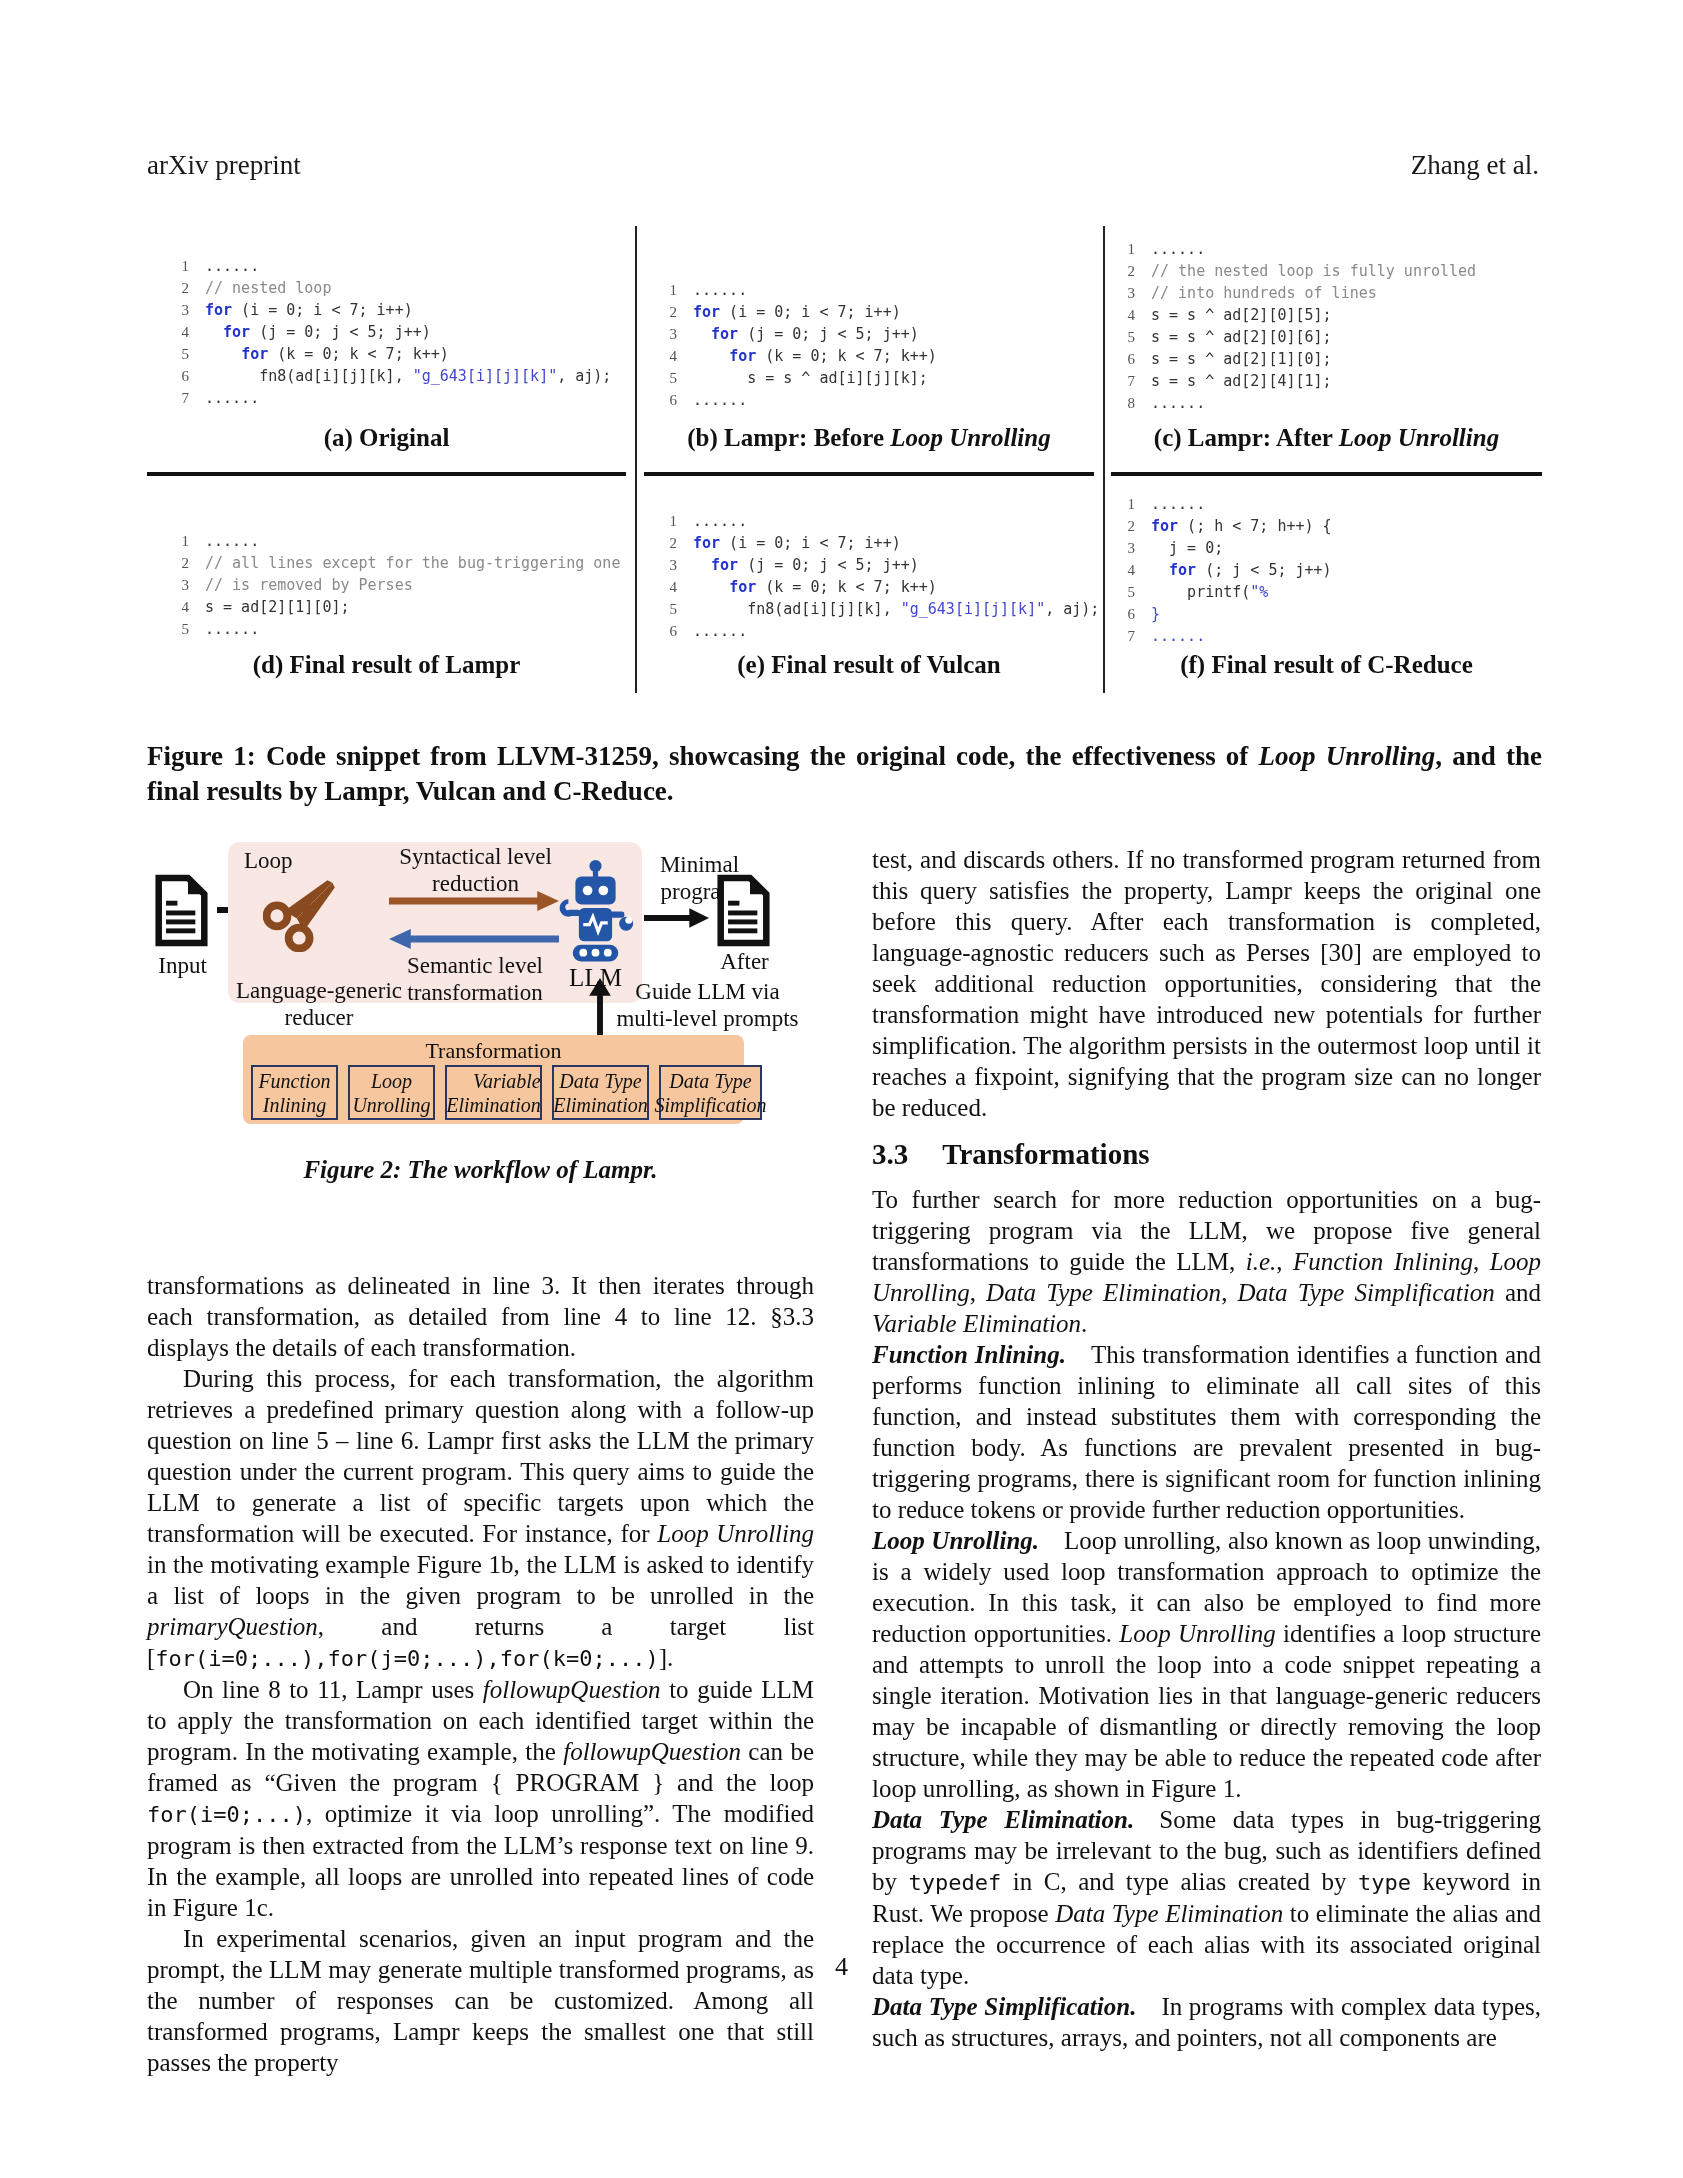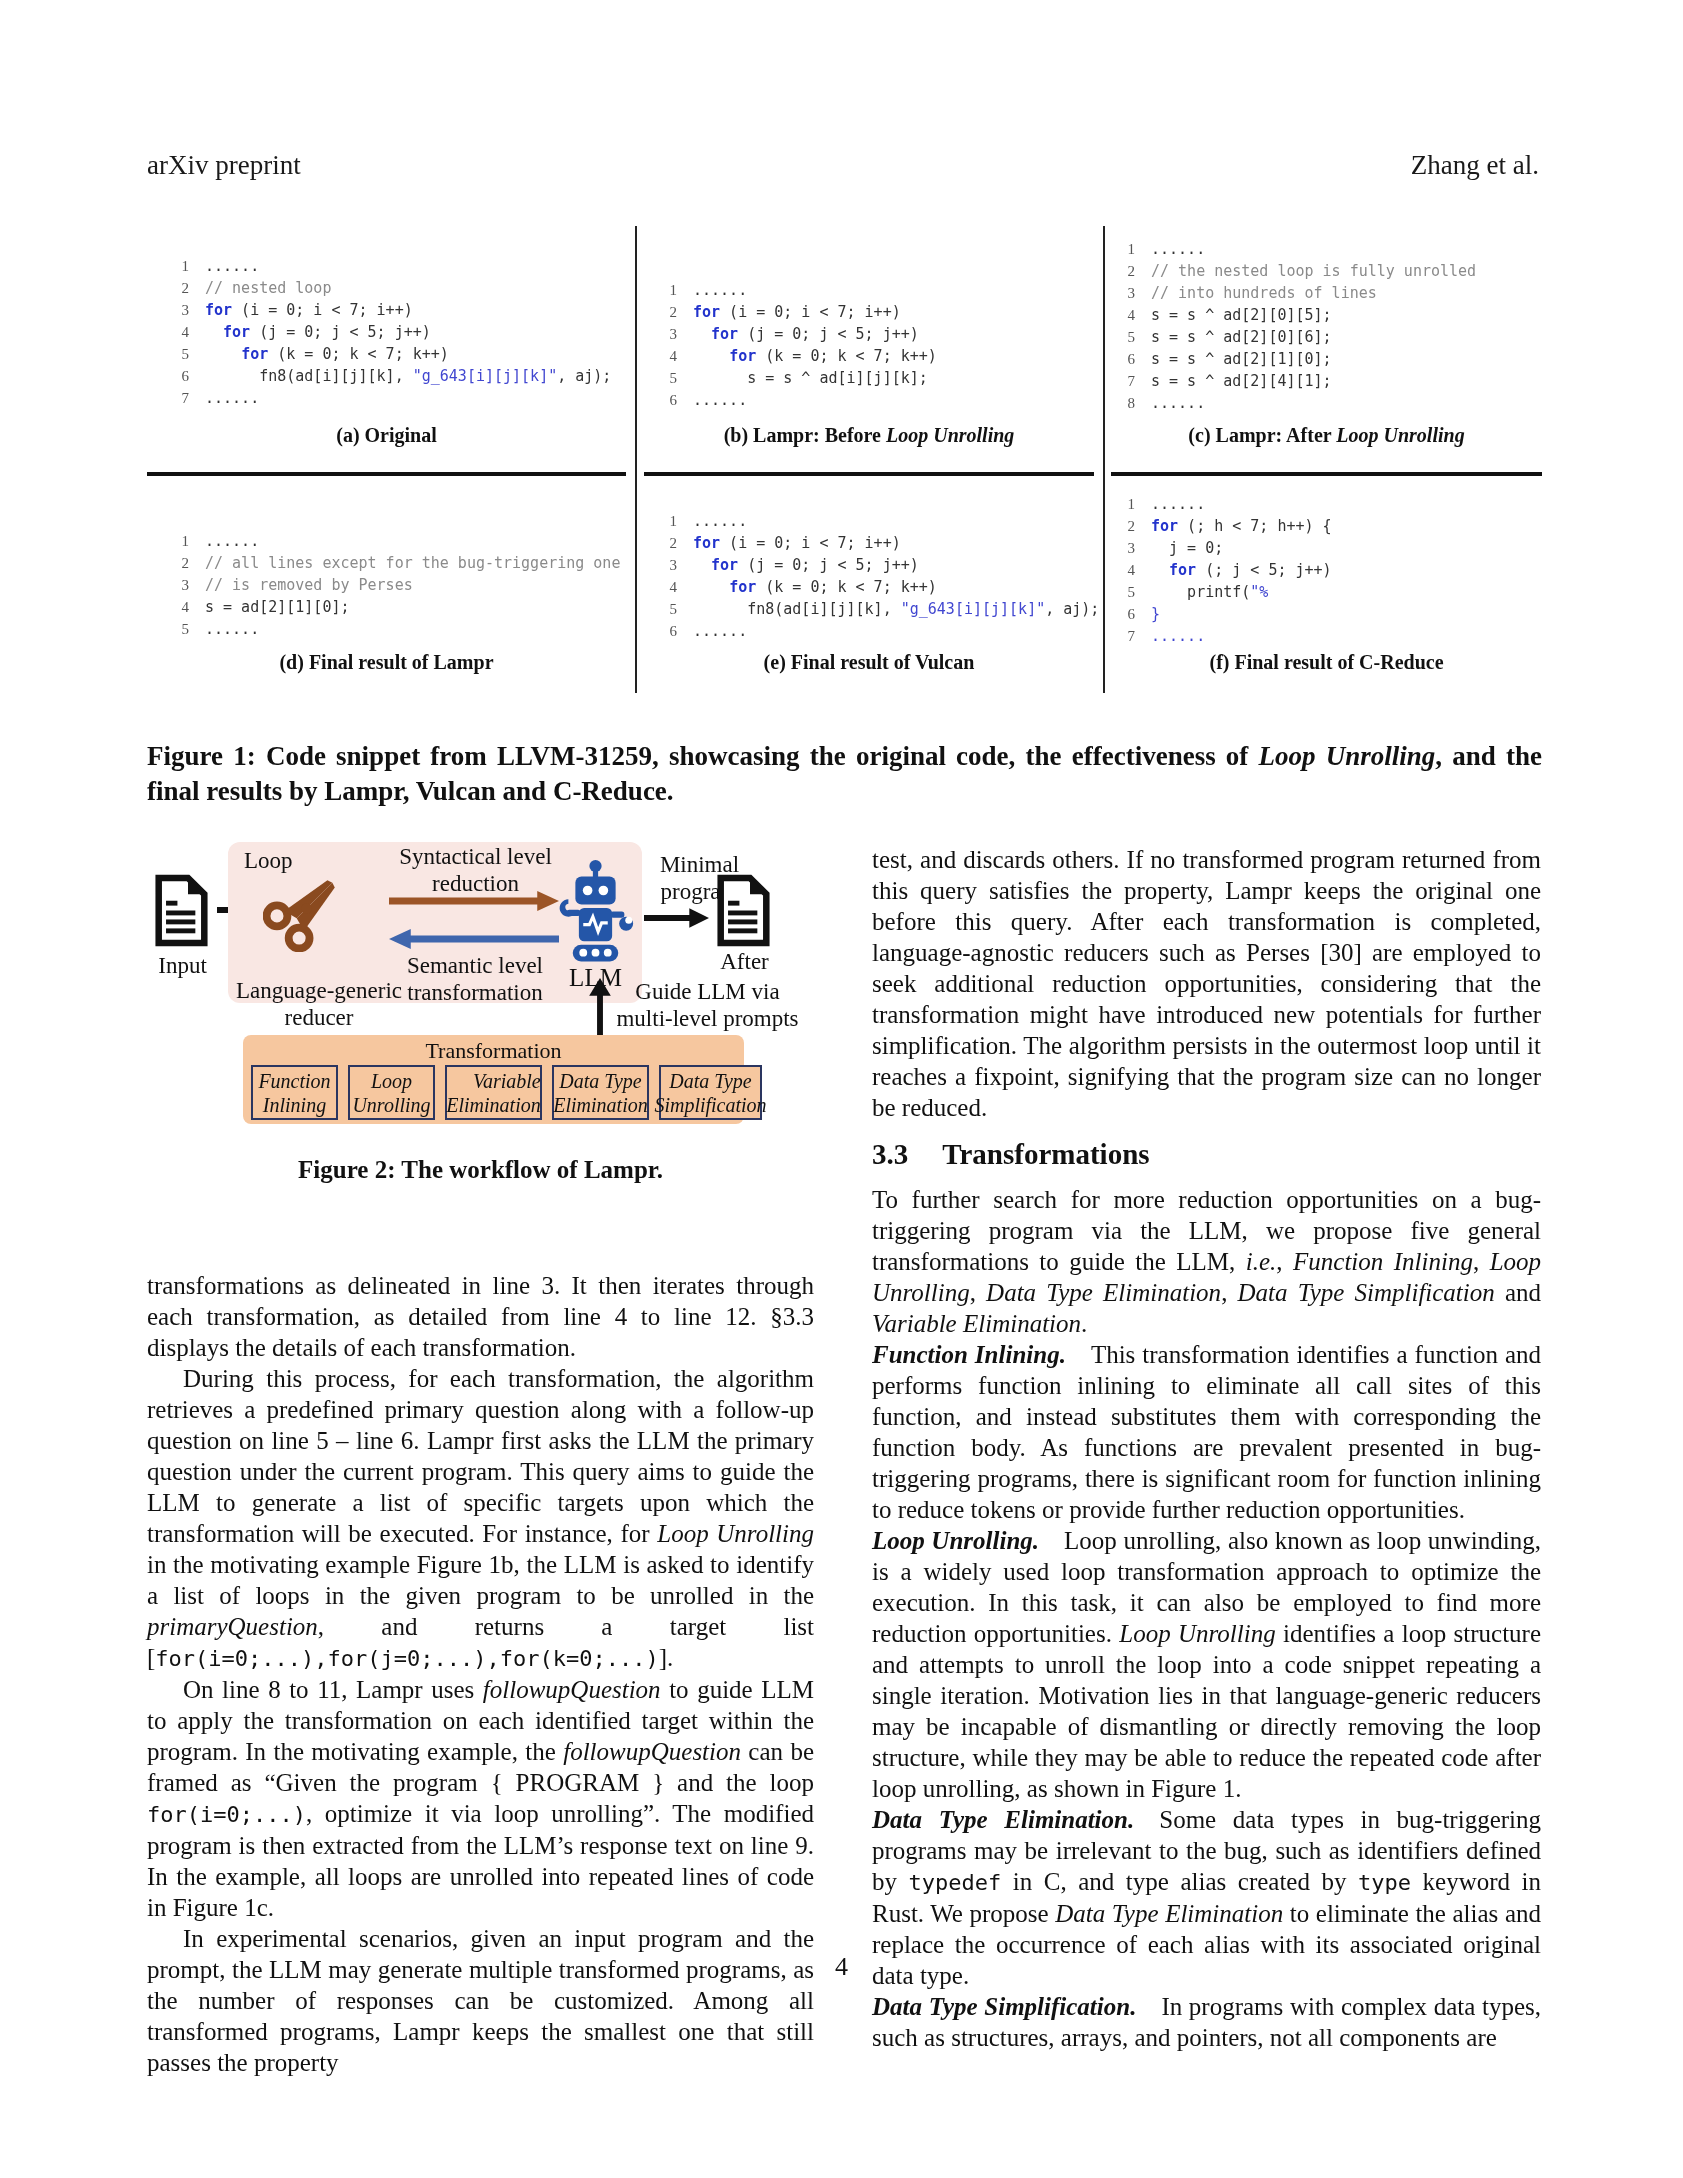--- a/index.html
+++ b/index.html
@@ -16,21 +16,21 @@
   .vline{position:absolute;width:2px;background:#222;}
   .hline{position:absolute;height:4px;background:#111;}
   .code-panel{position:absolute;font-family:"DejaVu Sans Mono", monospace;font-size:15px;line-height:22px;color:#333;}
   .code-line{white-space:pre;}
   .ln{display:inline-block;width:16px;text-align:right;margin-right:16px;
       font-family:"Liberation Serif", serif;font-size:15px;color:#555;}
   .code-k{color:var(--keyword,#2233cc);font-weight:bold;}
   .code-s{color:var(--string,#4046d0);}
   .code-c{color:var(--comment,#8a8a8a);}
   .code-p{color:#333;}
-  .panel-caption{position:absolute;text-align:center;font-weight:bold;font-size:20px;color:#111;}
+  .panel-caption{position:absolute;text-align:center;font-weight:bold;font-size:25px;color:#111;}
 
   
   .seg-p{}
   .seg-b{font-weight:bold;}
   .seg-i{font-style:italic;}
   .seg-bi{font-weight:bold;font-style:italic;}
   .seg-m{font-family:"DejaVu Sans Mono", monospace;font-size:0.88em;}
 
   .fig1-caption{font-size:27px;line-height:35px;font-weight:bold;text-align:justify;}
 
@@ -48,21 +48,21 @@
   .tf-title{position:absolute;width:100%;text-align:center;top:3px;font-size:22px;}
   .tf-row{position:absolute;left:8px;top:30px;display:flex;gap:10px;font-style:italic;}
   .tf-box{border:2px solid var(--box-border,#2a3560);background:var(--orange-box,#f6c79f);
           font-size:20px;line-height:24px;text-align:center;white-space:pre-line;
           display:flex;align-items:center;justify-content:center;height:51px;}
   .tf-box:nth-child(1){width:83px;}
   .tf-box:nth-child(2){width:83px;}
   .tf-box:nth-child(3){width:93px;text-align:right;}
   .tf-box:nth-child(4){width:93px;}
   .tf-box:nth-child(5){width:99px;}
-  .f2-caption{position:absolute;font-weight:bold;font-size:25px;text-align:center;}
+  .f2-caption{position:absolute;font-weight:bold;font-size:25px;text-align:center;font-style:italic;}
 
   .page-num{position:absolute;width:100%;text-align:center;font-size:26px;}
 </style>
 </head>
 <body>
 
 <div class="abs hdr" style="left:147px;top:150px;">arXiv preprint</div>
 <div class="abs hdr" style="right:144px;top:150px;">Zhang et al.</div>
 
 <div>

